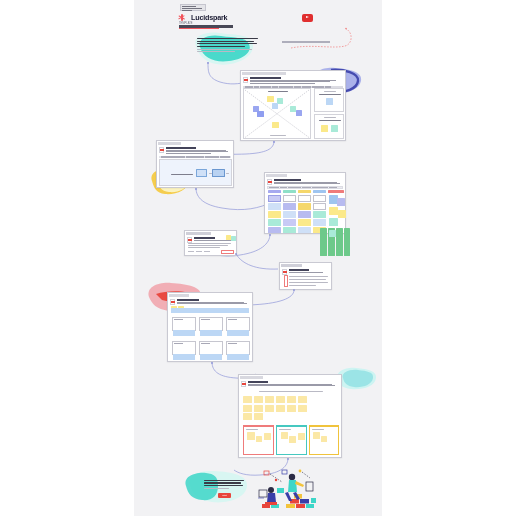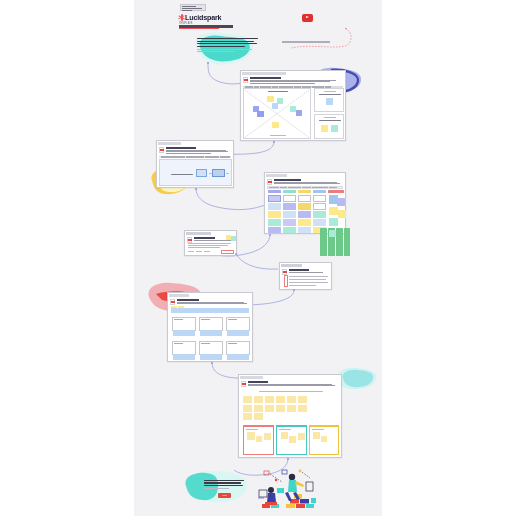--- a/index.html
+++ b/index.html
@@ -22,21 +22,21 @@
   
   .logo-badge {
     position:absolute; left:46px; top:4px; width:26px; height:7px;
     background:#e4e4e8; border:.5px solid #c5c5ce;
   }
   .logo-badge i { position:absolute; left:1px; top:1.2px; width:14px; height:1.1px;
     background:#73737f; display:block; }
   .logo-badge i:nth-child(2){ top:3.2px; width:20px; }
   .logo-badge i:nth-child(3){ top:5.1px; width:10px; }
 
-  .logo-row { position:absolute; left:45px; top:13px; display:flex; align-items:center; gap:0; }
+  .logo-row { position:absolute; left:45px; top:13px; display:flex; align-items:center; gap:6px; }
   .logo-mark { width:6px; height:6px; position:relative; }
   .logo-mark::before, .logo-mark::after {
     content:""; position:absolute; left:2.4px; top:-.3px; width:1.2px; height:6.6px;
     background:#f2545b; border-radius:1px;
   }
   .logo-mark::after { transform:rotate(60deg); box-shadow:0 0 0 0 transparent; }
   .logo-mark span { position:absolute; left:2.4px; top:-.3px; width:1.2px; height:6.6px;
     background:#f2545b; border-radius:1px; transform:rotate(-60deg); }
   .logo-word { font-size:7.2px; font-weight:bold; color:#1b1b32; letter-spacing:-.2px; }
 

